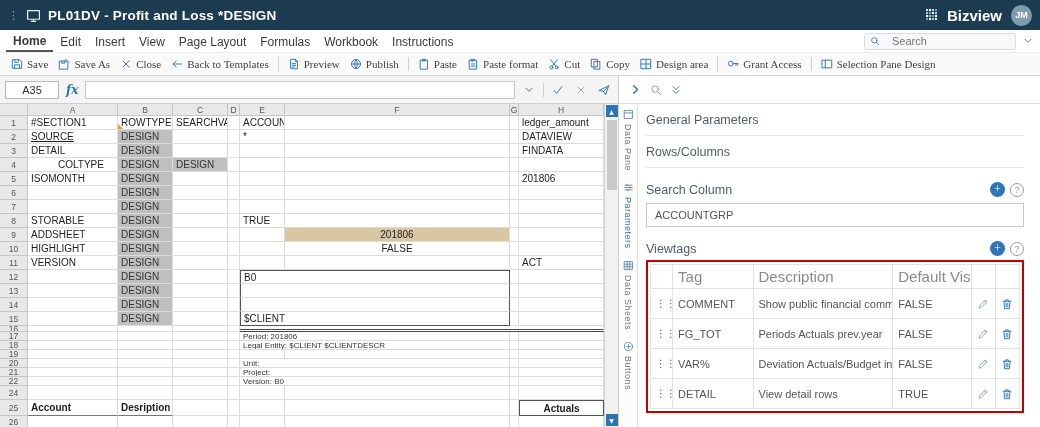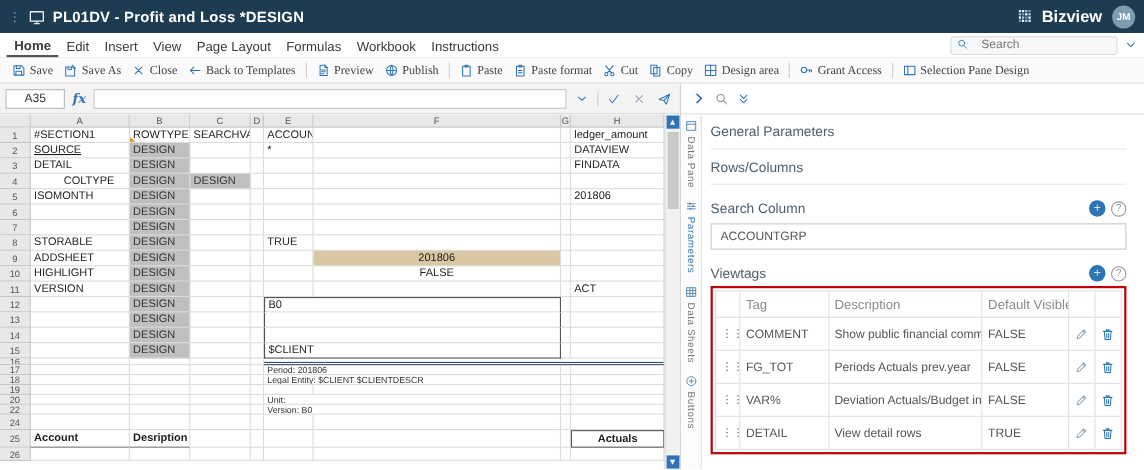--- a/index.html
+++ b/index.html
@@ -114,21 +114,21 @@
   .p-icons{margin-left:auto;display:flex;gap:5px;align-items:center}
   .circle-plus{width:15px;height:15px;border-radius:50%;background:#2e75b6;color:#fff;font-size:12px;
                display:flex;align-items:center;justify-content:center;line-height:1;padding-bottom:1px}
   .circle-help{width:14px;height:14px;border-radius:50%;border:1px solid #9a9a9a;color:#9a9a9a;
                font-size:9.5px;display:flex;align-items:center;justify-content:center}
   .p-input{margin-top:6px;height:24px;border:1px solid #c9c9c9;font-size:11px;color:#555;padding:0 8px;
            background:#fff;outline:none;font-family:inherit}
   .annotation-box{border:2px solid #c00000;margin-top:4px;padding:2px}
   table.viewtags{width:100%;border-collapse:collapse;table-layout:fixed;font-size:11px}
   table.viewtags th{font-weight:normal;color:#8a8a8a;text-align:left;border:1px solid #e2e2e2;
-                    height:24px;padding:0 5px;font-size:12px;white-space:nowrap;overflow:hidden}
+                    height:24px;padding:0 5px;font-size:15px;white-space:nowrap;overflow:hidden}
   table.viewtags td{border:1px solid #e2e2e2;height:30px;padding:0 5px;color:#555;
                     white-space:nowrap;overflow:hidden}
   td.drag{color:#aaa;font-size:10px;letter-spacing:0;font-family:"DejaVu Sans",sans-serif;text-align:center;padding:0}
   .row-btn{width:100%;height:100%;display:flex;align-items:center;justify-content:center;padding:0}
   .edit-btn{color:#8fa3b3}
   .del-btn{color:#2e75b6}
 </style>
 </head>
 <body>
 
@@ -579,20 +579,30 @@
               <div class="sh-cell" style="flex: 0 0 9px; width: 9px;"></div>
               <div class="sh-cell" style="flex: 0 0 85px; width: 85px;"></div>
             </div>
             <div class="sh-row" style="height: 9px;">
               <div class="sh-rowhead" style="flex: 0 0 28px; width: 28px;">20</div>
               <div class="sh-cell" style="flex: 0 0 90px; width: 90px;"></div>
               <div class="sh-cell" style="flex: 0 0 55px; width: 55px;"></div>
               <div class="sh-cell" style="flex: 0 0 55px; width: 55px;"></div>
               <div class="sh-cell" style="flex: 0 0 12px; width: 12px;"></div>
               <div class="sh-cell small" style="flex: 0 0 270px; width: 270px;">Unit:</div>
+              <div class="sh-cell" style="flex: 0 0 9px; width: 9px;"></div>
+              <div class="sh-cell" style="flex: 0 0 85px; width: 85px;"></div>
+            </div>
+            <div class="sh-row" style="height: 9px;">
+              <div class="sh-rowhead" style="flex: 0 0 28px; width: 28px;">21</div>
+              <div class="sh-cell" style="flex: 0 0 90px; width: 90px;"></div>
+              <div class="sh-cell" style="flex: 0 0 55px; width: 55px;"></div>
+              <div class="sh-cell" style="flex: 0 0 55px; width: 55px;"></div>
+              <div class="sh-cell" style="flex: 0 0 12px; width: 12px;"></div>
+              <div class="sh-cell small" style="flex: 0 0 270px; width: 270px;">Project:</div>
               <div class="sh-cell" style="flex: 0 0 9px; width: 9px;"></div>
               <div class="sh-cell" style="flex: 0 0 85px; width: 85px;"></div>
             </div>
             <div class="sh-row" style="height: 9px;">
               <div class="sh-rowhead" style="flex: 0 0 28px; width: 28px;">22</div>
               <div class="sh-cell" style="flex: 0 0 90px; width: 90px;"></div>
               <div class="sh-cell" style="flex: 0 0 55px; width: 55px;"></div>
               <div class="sh-cell" style="flex: 0 0 55px; width: 55px;"></div>
               <div class="sh-cell" style="flex: 0 0 12px; width: 12px;"></div>
               <div class="sh-cell small" style="flex: 0 0 270px; width: 270px;">Version: B0</div>

